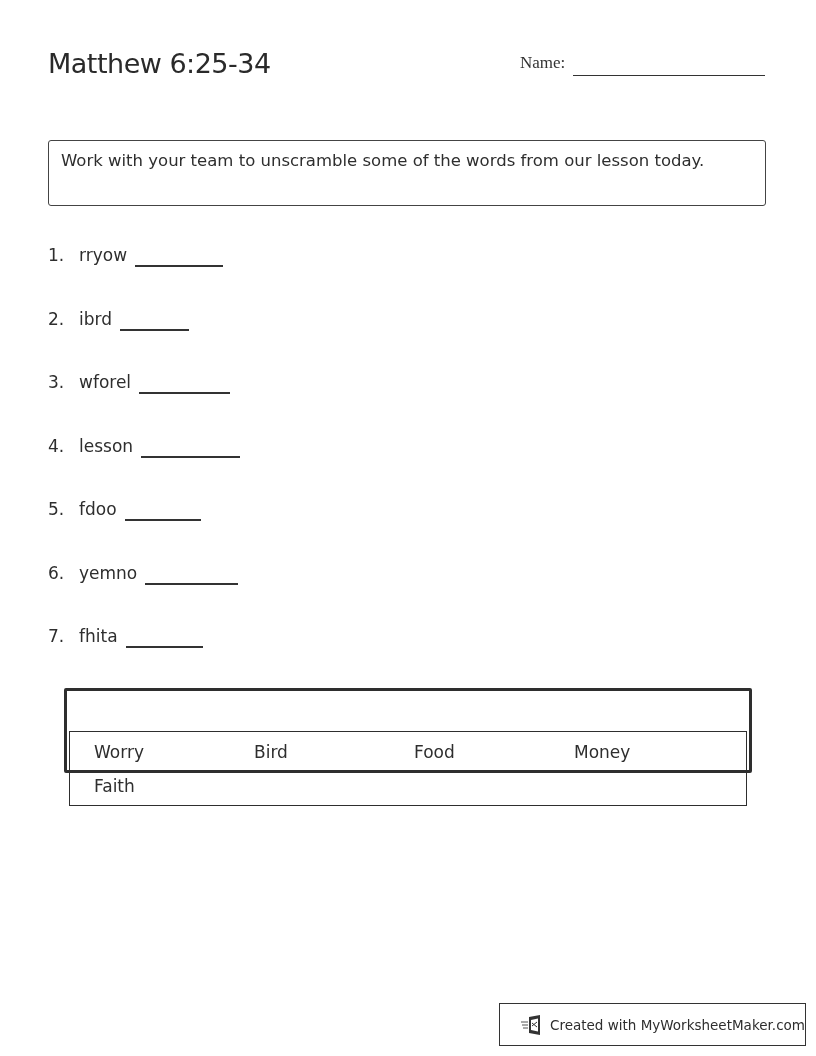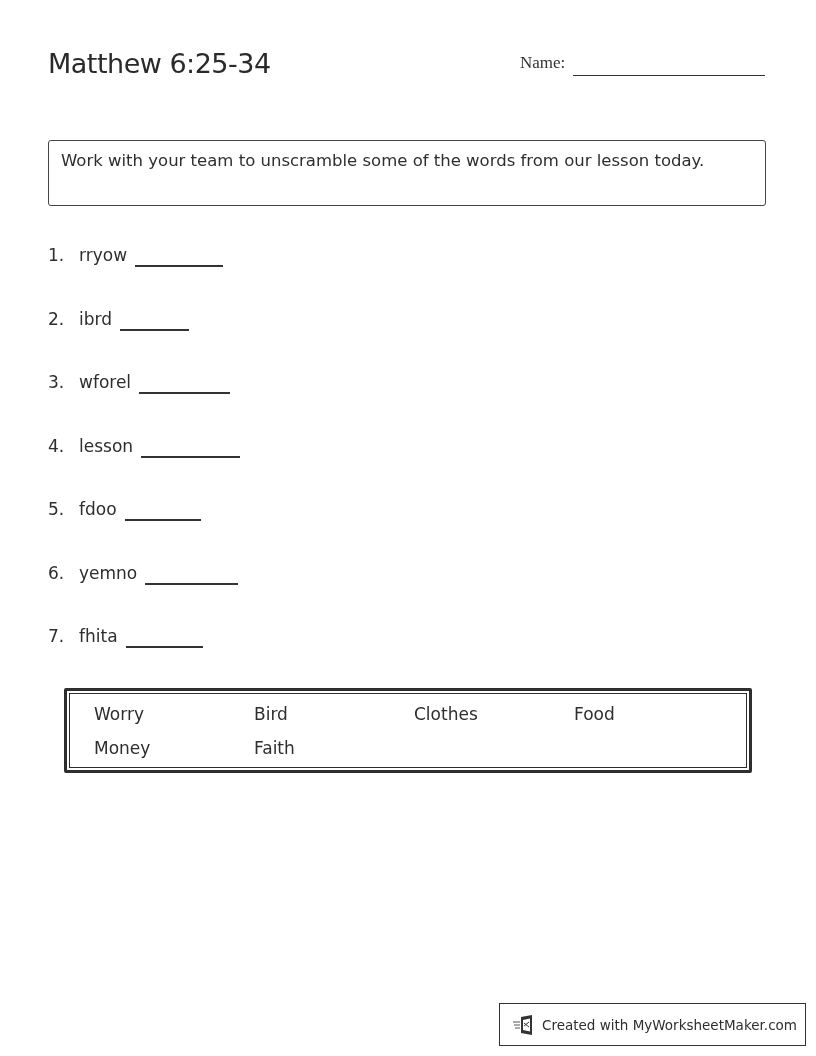--- a/index.html
+++ b/index.html
@@ -105,32 +105,33 @@
       width: 100%;
       height: 100%;
       box-sizing: border-box;
       border: 1.5px solid #2e2e2e;
       padding: 10px 0 0 24px;
       display: grid;
       grid-template-columns: 160px 160px 160px 160px;
       grid-auto-rows: 34px;
       font-size: 17px;
       color: #2e2e2e;
+      margin-top: 38px;
     }
     .footer {
       position: absolute;
       left: 499px;
       top: 1003px;
       width: 307px;
       height: 43px;
       box-sizing: border-box;
       border: 1.5px solid #333;
       display: flex;
       align-items: center;
-      padding-left: 12px;
+      padding-left: 20px;
       font-size: 13.5px;
       color: #2e2e2e;
     }
     .footer-icon {
       width: 24px;
       height: 22px;
       margin-right: 6px;
       display: inline-block;
     }
   </style>
@@ -181,21 +182,20 @@
     <span class="q-num">7.</span>
     <span class="q-word">fhita</span>
     <span class="q-blank" style="width:77px"></span>
   </li>
 </ol>
 
 <div class="wordbank">
   <div class="wordbank-inner">
     <span>Worry</span>
     <span>Bird</span>
-    <span>Clothes</span>
     <span>Food</span>
     <span>Money</span>
     <span>Faith</span>
   </div>
 </div>
 
 <div class="footer">
   <span class="footer-icon">
     <svg width="24" height="22" viewBox="0 0 24 22">
       <line x1="1" y1="8" x2="8" y2="8" stroke="#555" stroke-width="1"></line>

